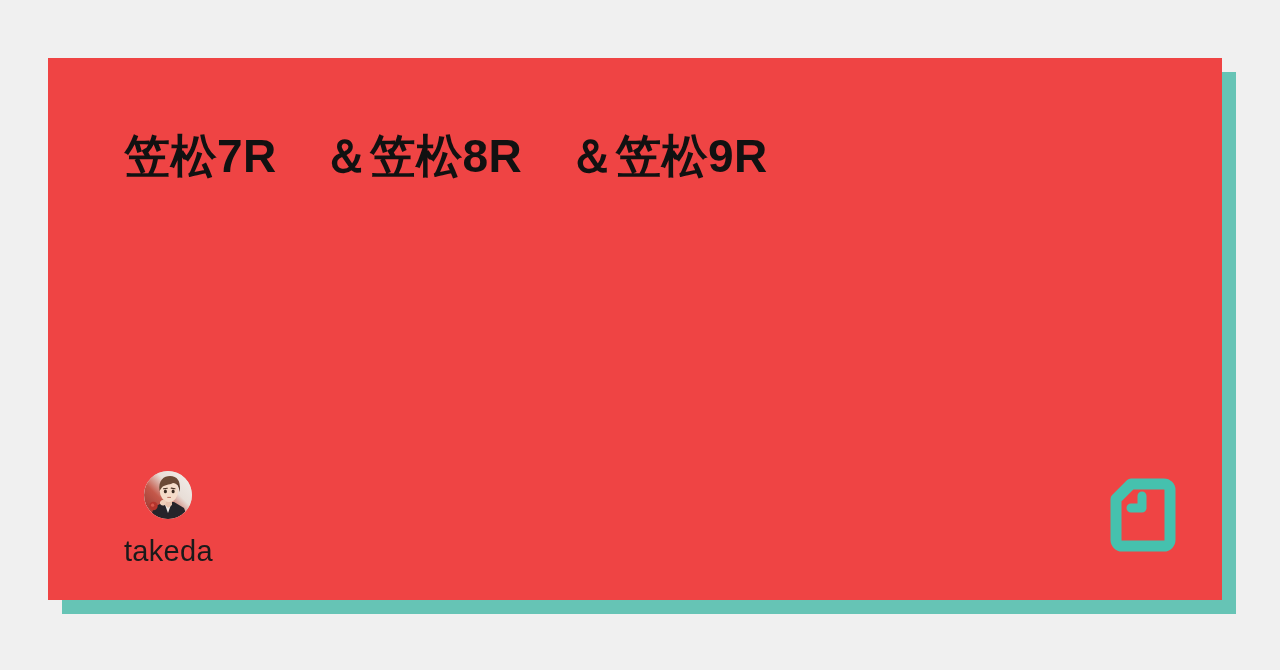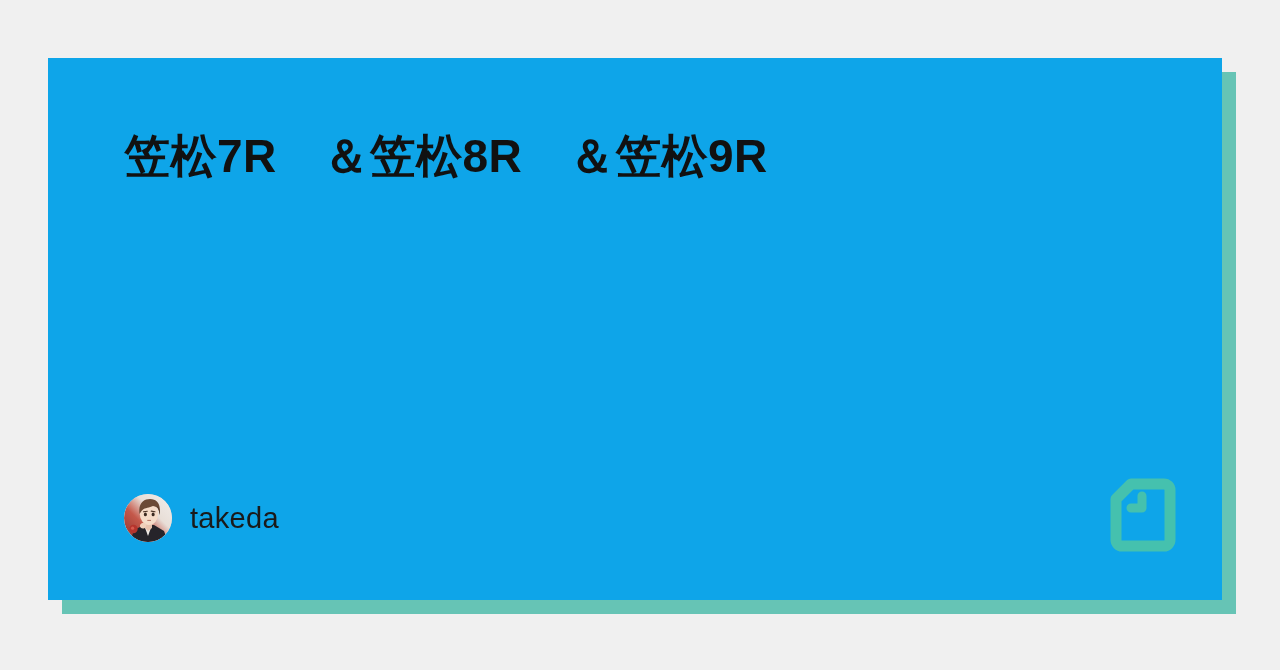--- a/index.html
+++ b/index.html
@@ -15,21 +15,21 @@
     position: relative;
   }
 
   
   #ogp-card {
     position: absolute;
     left: 48px;
     top: 58px;
     width: 1174px;
     height: 542px;
-    background: #0ea5e9;
+    background: #ef4444;
     box-sizing: border-box;
   }
   
   #card-shadow {
     position: absolute;
     left: 62px;
     top: 72px;
     width: 1174px;
     height: 542px;
     background: #66c4b5;
@@ -63,20 +63,21 @@
     bottom: 44px;
     right: 46px;
     height: 76px;
     display: flex;
     align-items: center;
   }
   #author-block {
     display: flex;
     align-items: center;
     gap: 18px;
+    flex-direction: column;
   }
 
   
   #avatar {
     position: relative;
     width: 48px;
     height: 48px;
     border-radius: 50%;
     overflow: hidden;
     flex: 0 0 auto;

